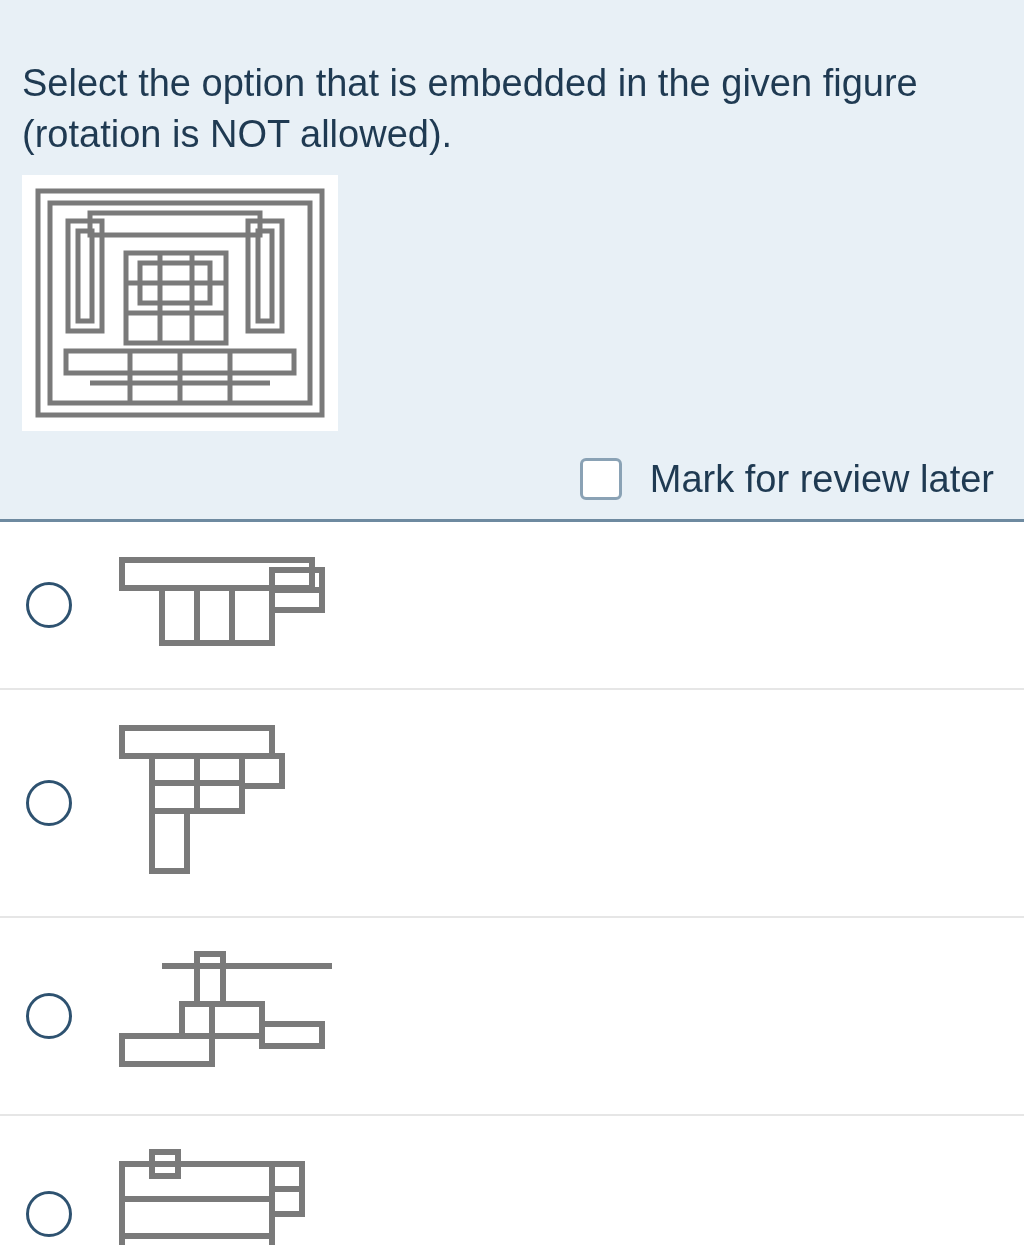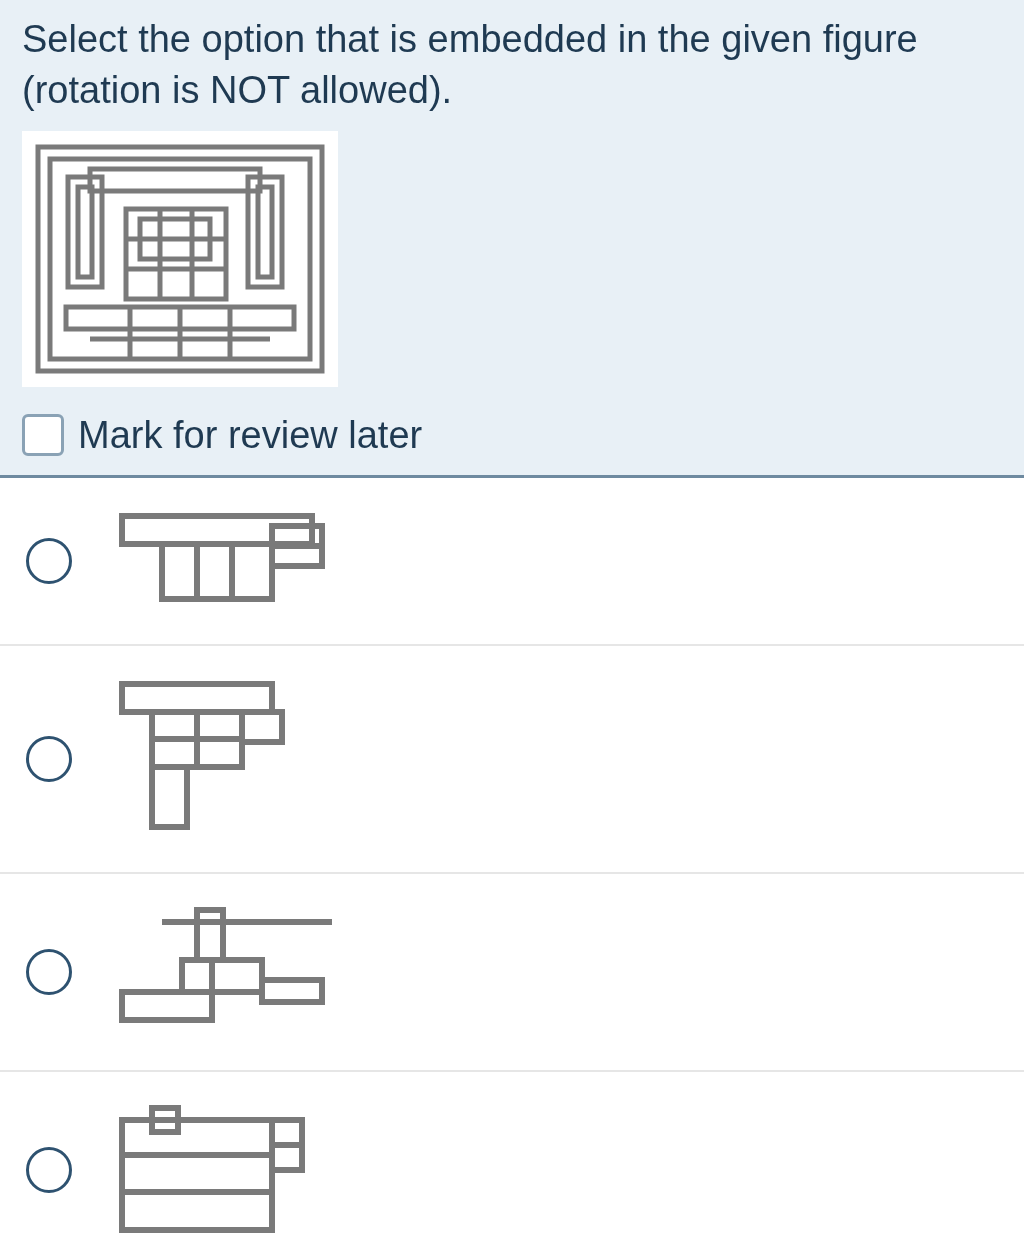--- a/index.html
+++ b/index.html
@@ -11,31 +11,33 @@
     background: #fff;
   }
   .question-area {
     background: #e8f0f6;
     padding: 14px 22px 18px 22px;
     border-bottom: 3px solid #6e8aa0;
   }
   .question-text {
     line-height: 1.35;
     margin-bottom: 14px;
+    margin-top: 44px;
   }
   .figure-box {
     display: inline-block;
     background: #fff;
     padding: 8px;
   }
   .figure-box svg { display: block; }
   .review-row {
     display: flex;
     align-items: center;
-    gap: 14px;
+    justify-content: flex-end;
+    gap: 28px;
     margin-top: 18px;
     padding-right: 8px;
   }
   .review-check {
     width: 42px; height: 42px;
     border: 3px solid #8aa2b5;
     border-radius: 6px;
     background: #fff;
     display: inline-block;
   }

